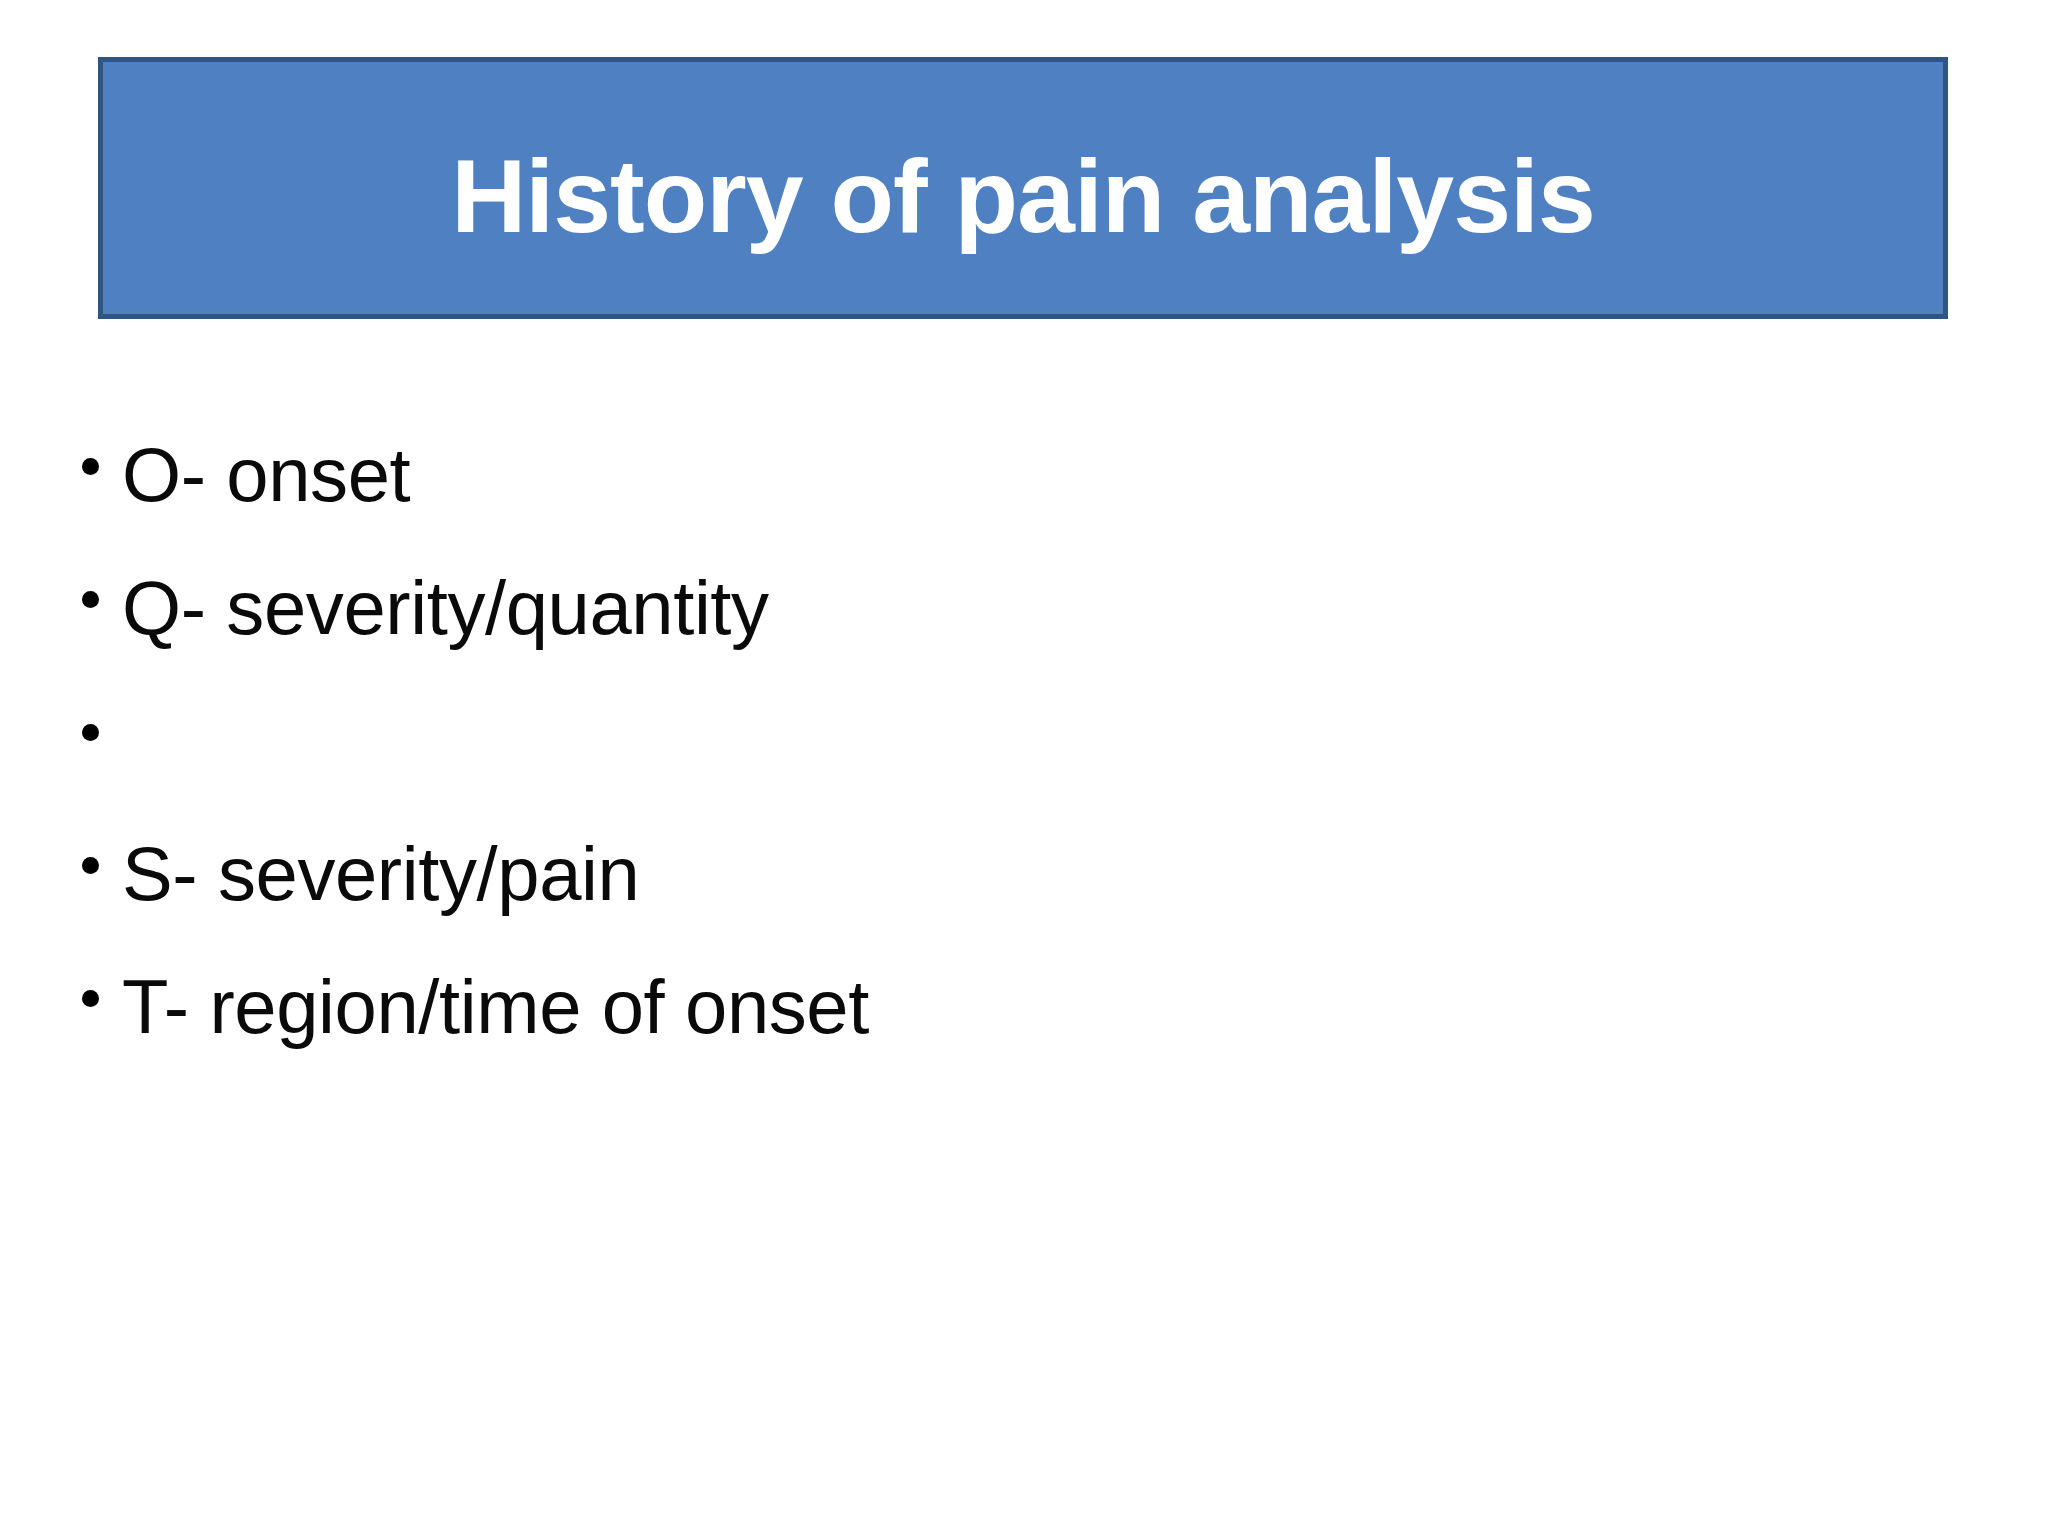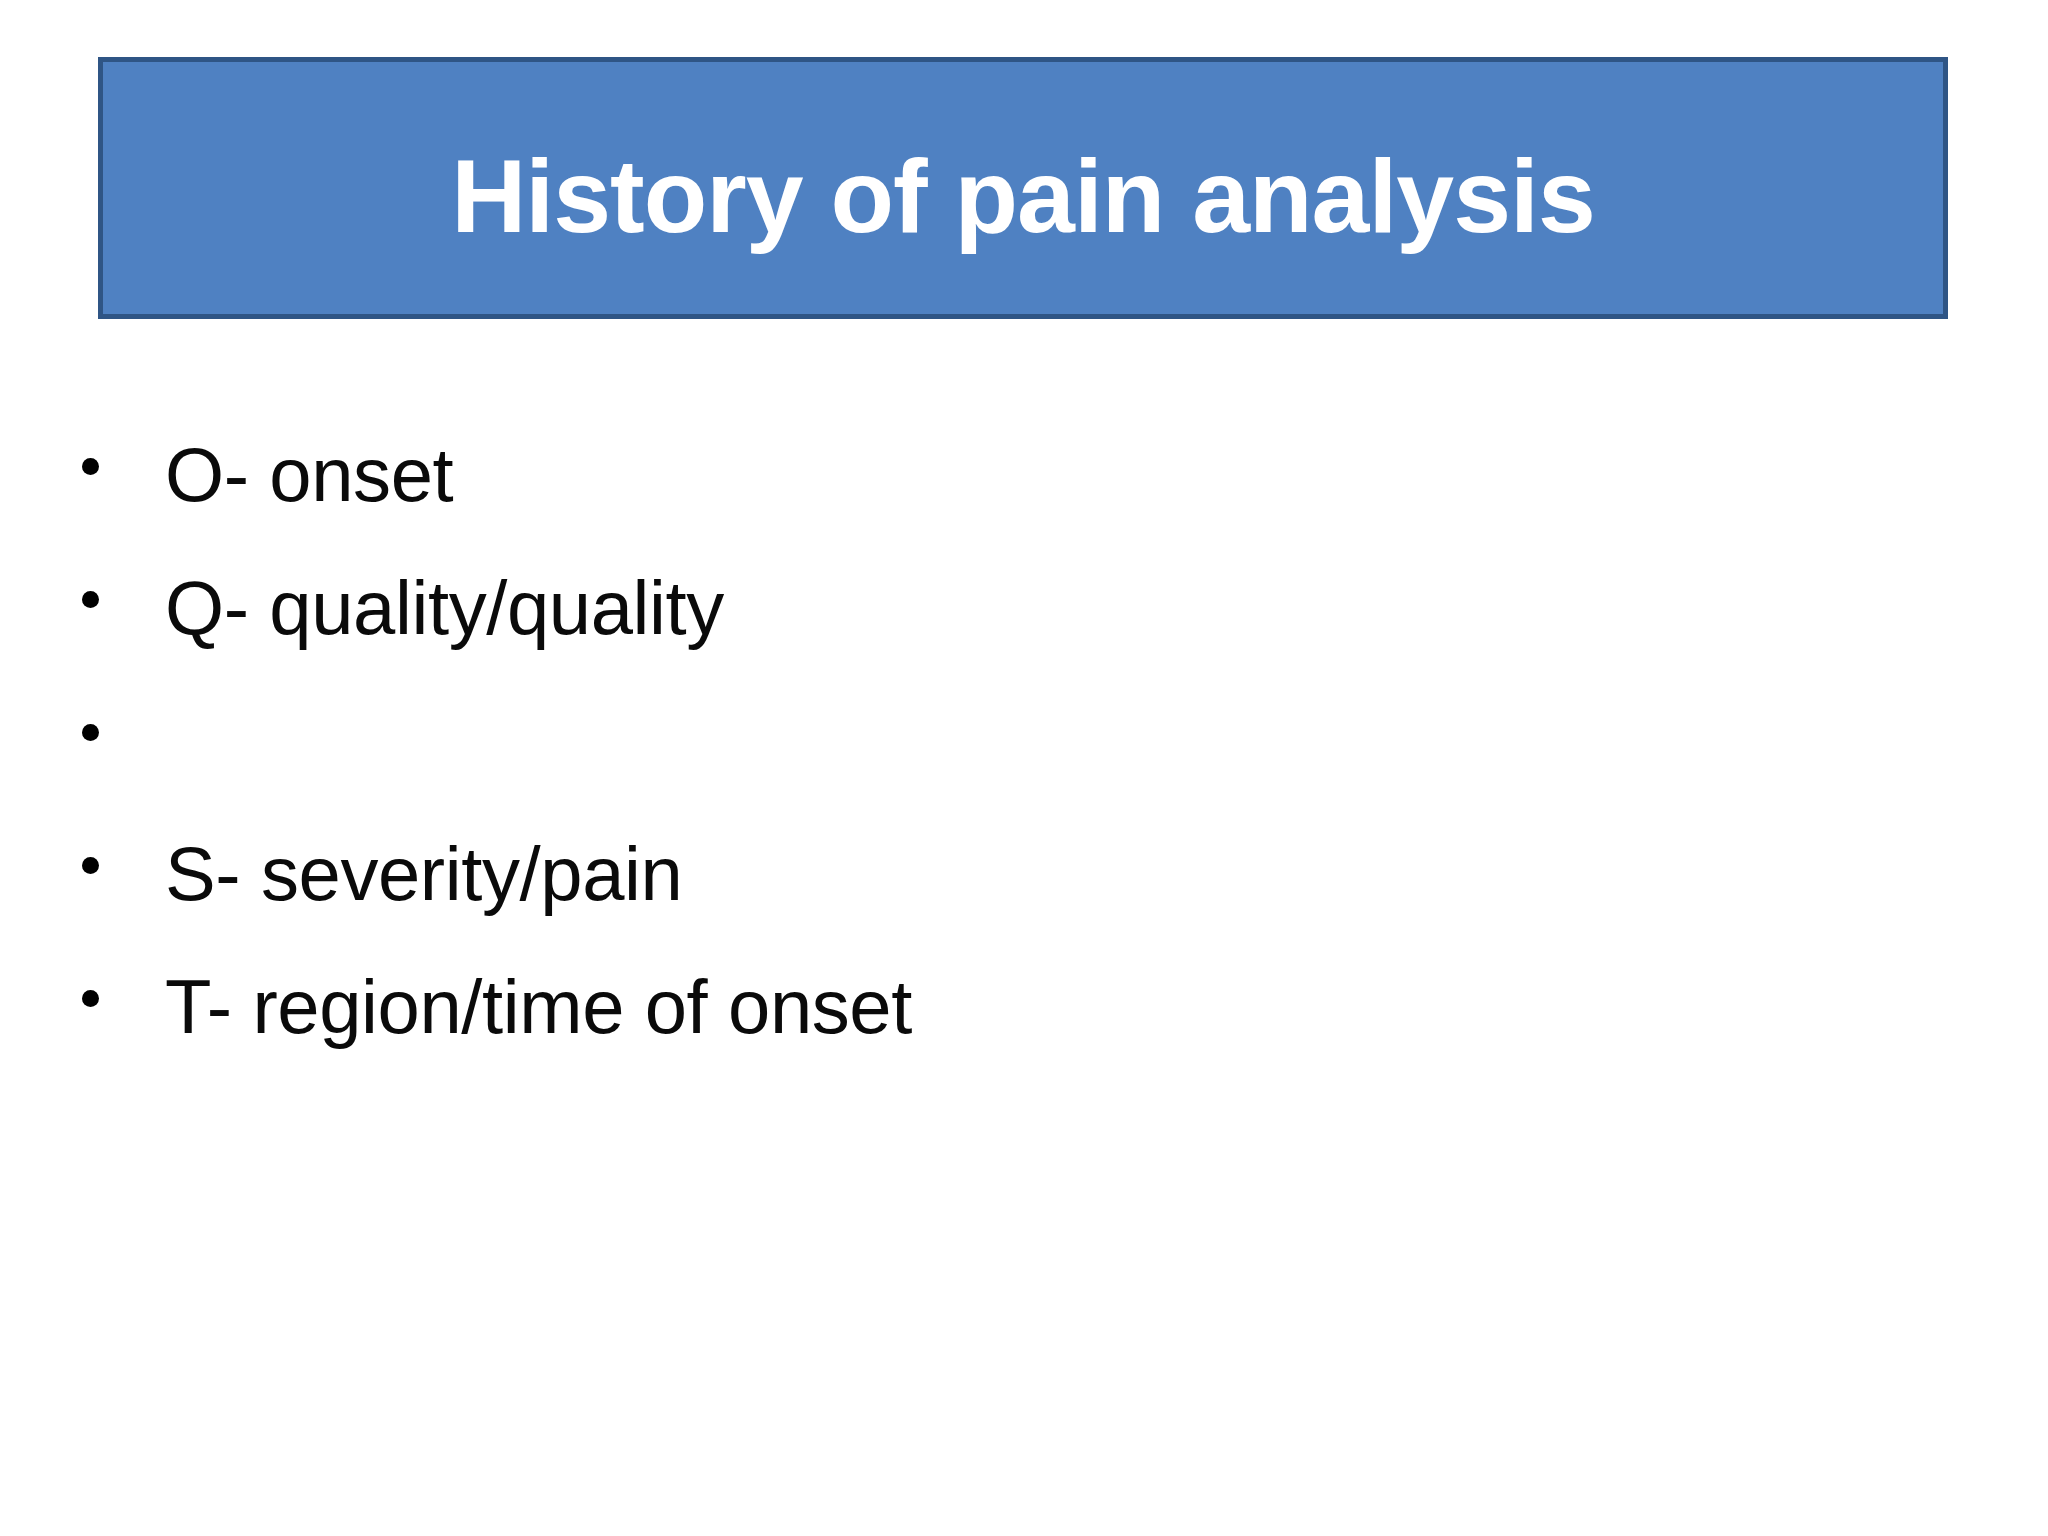--- a/index.html
+++ b/index.html
@@ -62,21 +62,20 @@
     margin: 0;
     padding: 0;
     list-style: none;
   }
 
   .bullet-item {
     display: flex;
     align-items: flex-start;
     height: 133px;
     color: #000000;
-    gap: 43px;
   }
 
   .bullet-marker {
     flex: 0 0 auto;
     width: 62px;
     display: flex;
     justify-content: flex-start;
     align-items: flex-start;
     padding-top: 26px;
     padding-left: 22px;
@@ -118,21 +117,21 @@
           <span class="dot"></span>
         </span>
       <span class="bullet-label">O- onset</span>
     </li>
 
 
     <li class="bullet-item">
       <span class="bullet-marker">
           <span class="dot"></span>
         </span>
-      <span class="bullet-label">Q- quality/quality</span>
+      <span class="bullet-label">Q- severity/quantity</span>
     </li>
 
     <li class="bullet-item">
       <span class="bullet-marker">
           <span class="dot"></span>
         </span>
     </li>
 
     <li class="bullet-item">
       <span class="bullet-marker">

